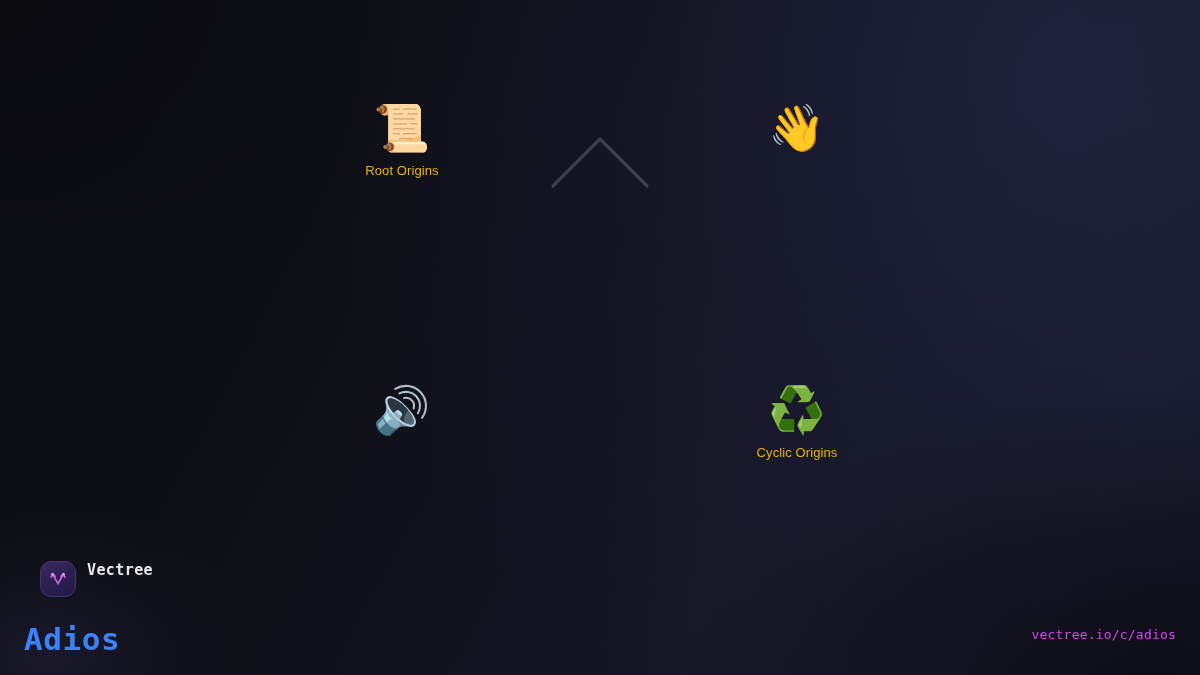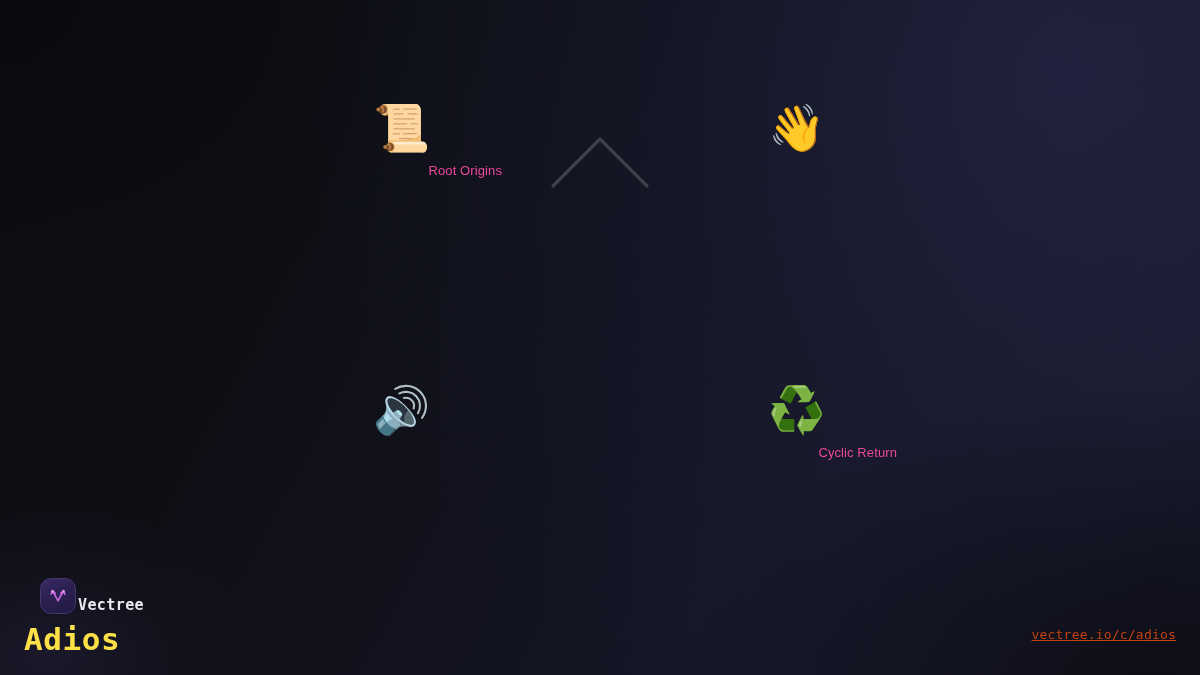--- a/index.html
+++ b/index.html
@@ -73,82 +73,80 @@
     font-size:46px;
     line-height:56px;
     height:56px;
     display:block;
     font-family:"DejaVu Sans", sans-serif;
   }
   .node-label {
     margin-top:6px;
     font-size:13px;
     line-height:17px;
-    color:#ec4899;
+    color:#eab308;
     letter-spacing:0.1px;
     font-family:"Liberation Sans", sans-serif;
-    text-align:right;
   }
 
   
   .arrow-layer {
     position:absolute;
     left:0; top:0;
     width:1200px; height:675px;
     pointer-events:none;
   }
 
   
   .brand {
     position:absolute;
     left:24px;
     bottom:18px;
   }
   .brand-row {
     display:flex;
-    align-items:flex-end;
-    gap:2px;
+    align-items:flex-start;
+    gap:11px;
     padding-left:16px;
   }
   .brand-mark {
     width:36px; height:36px;
     border-radius:11px;
     background:linear-gradient(150deg,#3a2a63 0%,#2b2050 48%,#231a43 100%);
     border:1px solid #453571;
     display:flex;
     align-items:center;
     justify-content:center;
     flex:none;
   }
   .brand-name {
     font-family:"DejaVu Sans Mono", monospace;
     font-size:15px;
     font-weight:700;
     color:#e8eaee;
     letter-spacing:0.4px;
   }
   .brand-title {
-    margin-top:7px;
+    margin-top:24px;
     font-family:"DejaVu Sans Mono", monospace;
     font-size:31px;
     font-weight:700;
-    color:#fde047;
+    color:#3b82f6;
     letter-spacing:0.6px;
     line-height:36px;
   }
 
   .site-url {
     position:absolute;
     right:24px;
     bottom:33px;
     font-family:"DejaVu Sans Mono", monospace;
     font-size:13px;
-    color:#c2410c;
+    color:#d946ef;
     letter-spacing:0.2px;
-    text-decoration:underline;
   }
 </style>
 </head>
 <body>
 
 <div class="bg-base"></div>
 <div class="bg-glow-tr"></div>
 <div class="bg-glow-bl"></div>
 <div class="bg-dark-br"></div>
 <div class="bg-dark-tl"></div>
@@ -176,21 +174,21 @@
   <div class="node" style="left:797px; top:100px;">
     <span class="node-emoji">👋</span>
   </div>
 
   <div class="node" style="left:402px; top:382px;">
     <span class="node-emoji">🔊</span>
   </div>
 
   <div class="node" style="left:797px; top:382px;">
     <span class="node-emoji">♻️</span>
-    <div class="node-label">Cyclic Return</div>
+    <div class="node-label">Cyclic Origins</div>
   </div>
 
 </div>
 
 <div class="brand">
   <div class="brand-row">
     <div class="brand-mark">
       <svg width="22" height="22" viewBox="0 0 22 22" xmlns="http://www.w3.org/2000/svg">
         <g stroke="#c86bdc" stroke-width="1.7" stroke-linecap="round" fill="none">
           <path d="M5.6 6.2 L11 15.6 L16.4 6.2"></path>

